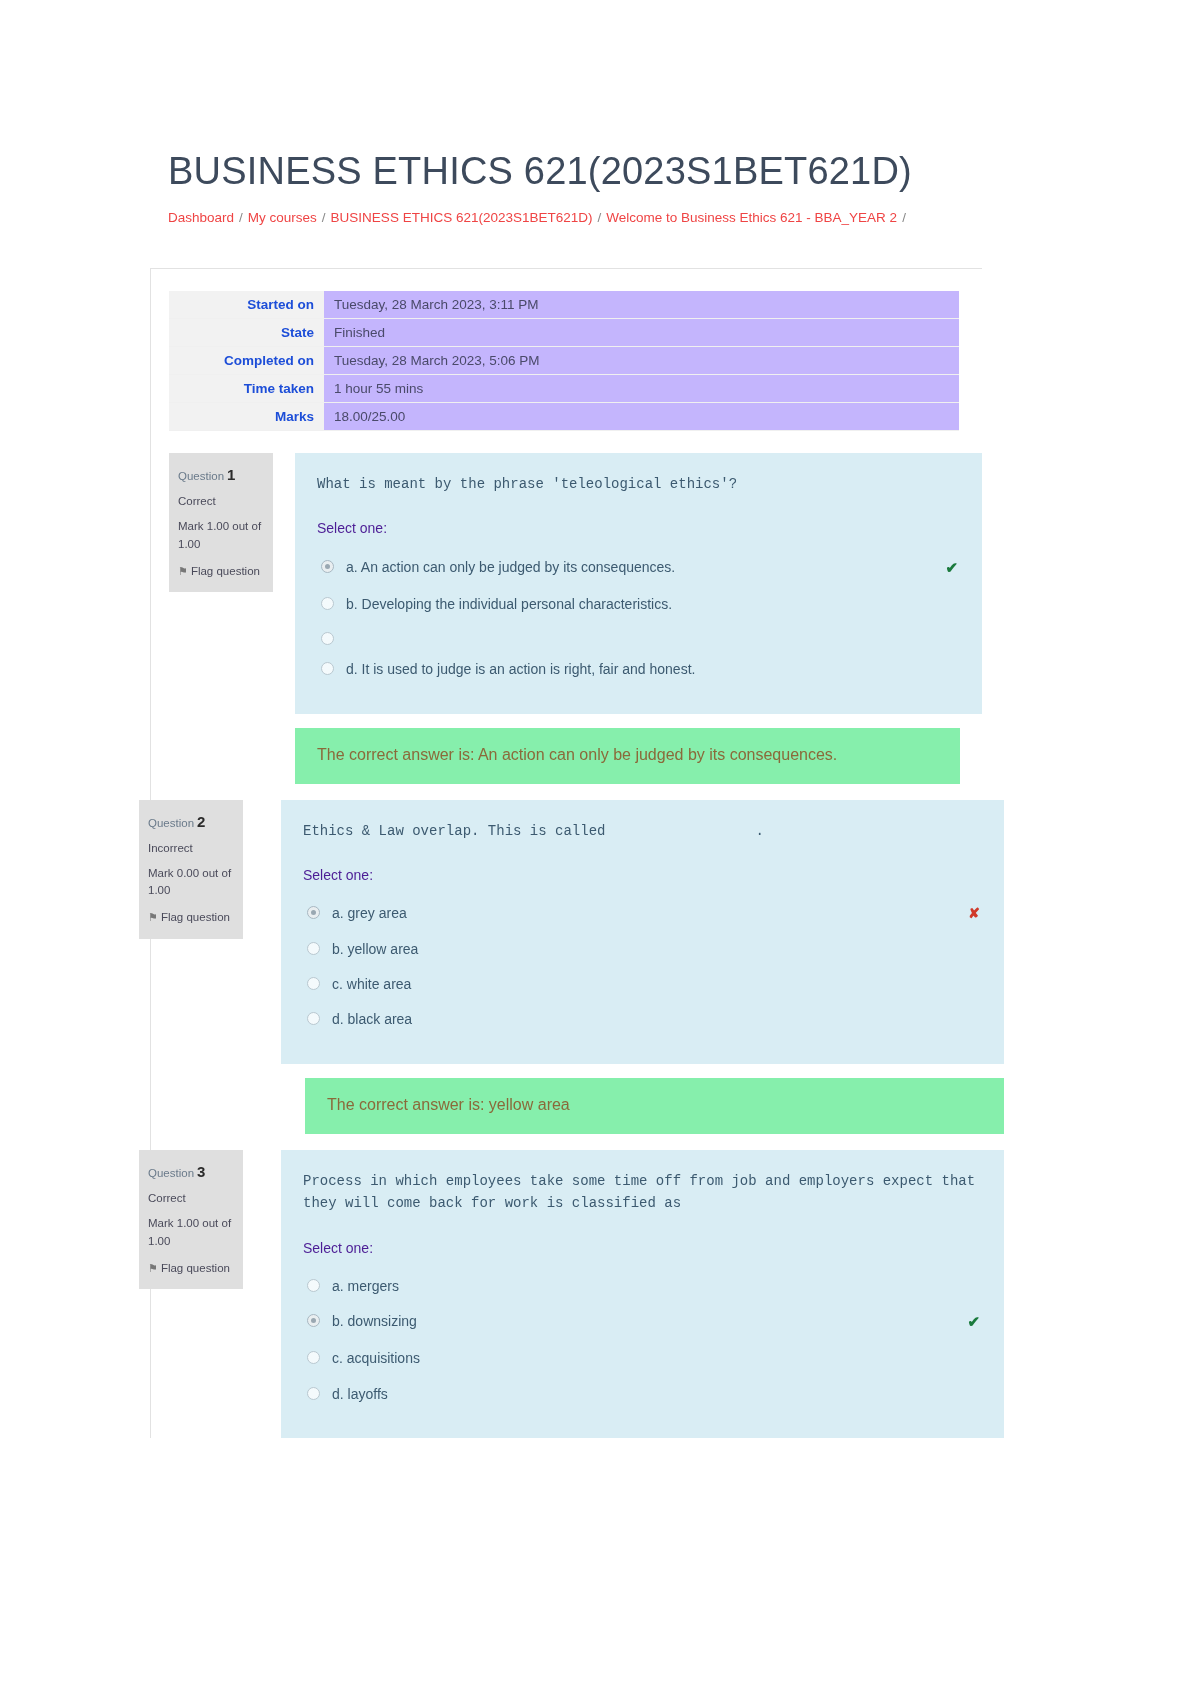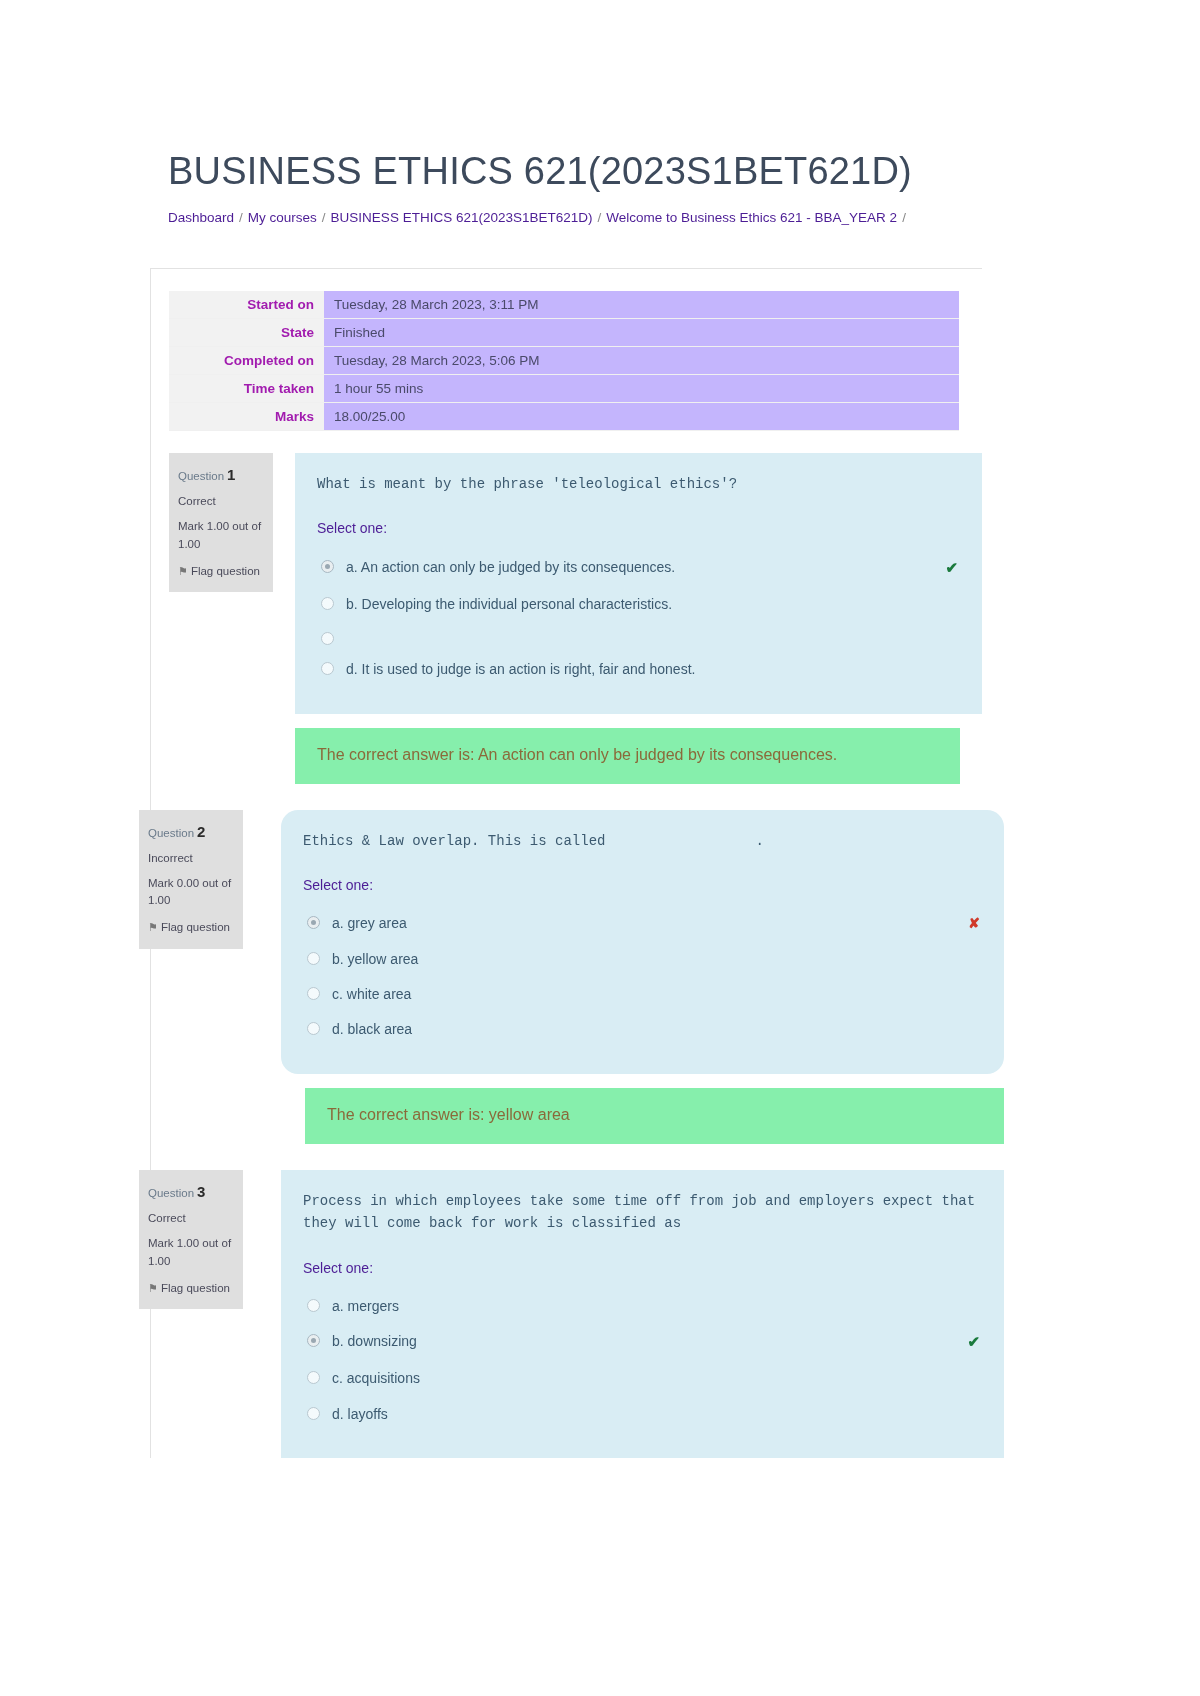--- a/index.html
+++ b/index.html
@@ -39,21 +39,21 @@
     font-family: "Liberation Sans", sans-serif;
   }
   .breadcrumb {
     font-size: 13.5px;
     color: #4a6fa5;
     line-height: 1.5;
     margin-bottom: 40px;
     white-space: nowrap;
   }
   .breadcrumb a {
-    color: #4c1d95;
+    color: #ef4444;
     text-decoration: none;
   }
   .breadcrumb .sep {
     color: #8a8a8a;
     padding: 0 5px;
   }
 
   
   .quiz-card {
     border: 1px solid #e2e2e2;
@@ -72,42 +72,42 @@
     border-collapse: collapse;
     width: 790px;
     font-size: 13.5px;
     margin-bottom: 22px;
   }
   table.quizreviewsummary tr { border-bottom: 1px solid #f0f0f0; }
   table.quizreviewsummary th {
     background: #f2f2f2;
     text-align: right;
     font-weight: bold;
-    color: #a21caf;
+    color: #1d4ed8;
     padding: 6px 10px 6px 6px;
     width: 155px;
     white-space: nowrap;
     vertical-align: middle;
   }
   table.quizreviewsummary td {
     background: #c4b5fd;
     text-align: left;
     padding: 6px 10px;
     color: #4a4a6a;
     vertical-align: middle;
   }
   table.quizreviewsummary td b { color: #353535; }
 
   
   .que {
     display: flex;
     align-items: flex-start;
     margin-bottom: 0;
   }
-  .que-wrapper { margin-bottom: 26px; }
+  .que-wrapper { margin-bottom: 16px; }
 
   .info {
     width: 104px;
     min-width: 104px;
     background: #dfdfdf;
     padding: 10px 9px 12px 9px;
     font-size: 11.5px;
     line-height: 1.55;
     color: #4a4a5a;
     align-self: flex-start;
@@ -203,21 +203,21 @@
     color: #8a6a3a;
     margin-top: 14px;
     margin-left: 126px;
   }
   .rightanswer { color: #8a6a3a; }
 
   
   .q1 .formulation { margin-left: 22px; }
   .q1 .outcome { margin-left: 126px; margin-right: 22px; }
   .q2 .info { margin-left: -30px; }
-  .q2 .formulation { margin-left: 38px; margin-right: -22px; border-radius: 17px; }
+  .q2 .formulation { margin-left: 38px; margin-right: -22px; }
   .q2 .outcome { margin-left: 136px; margin-right: -22px; }
   .q3 .info { margin-left: -30px; }
   .q3 .formulation { margin-left: 38px; margin-right: -22px; }
 </style>
 </head>
 <body>
 
 <div class="page">
   <div class="content-wrap">
 

